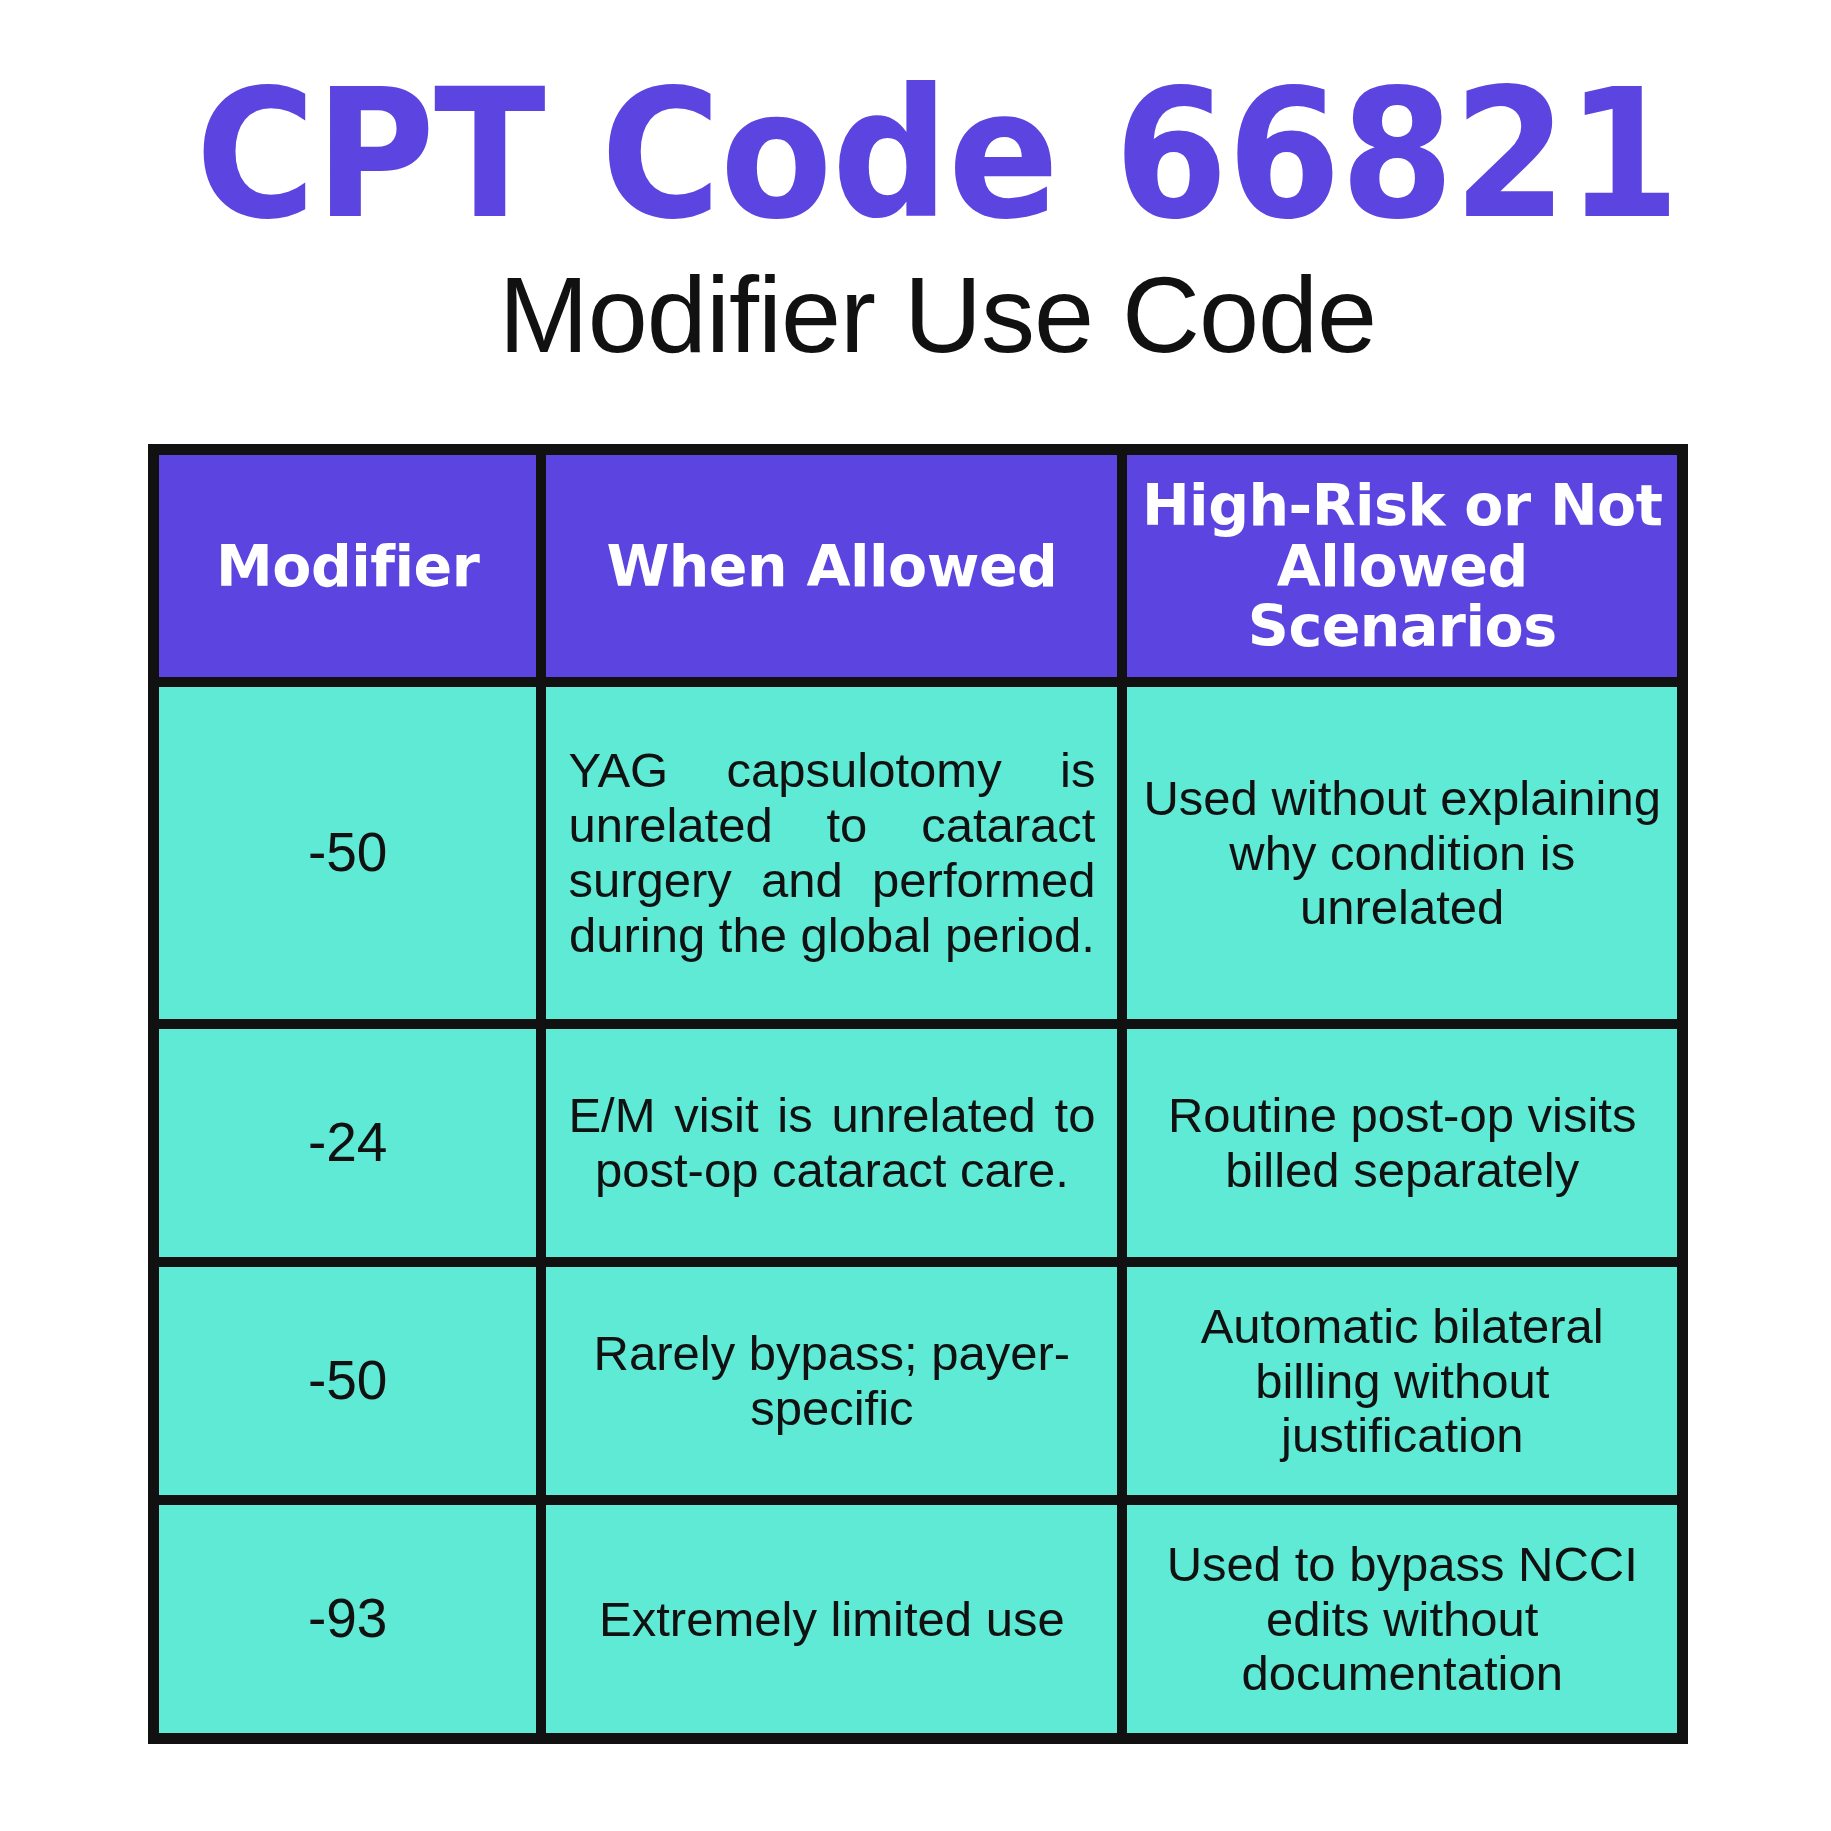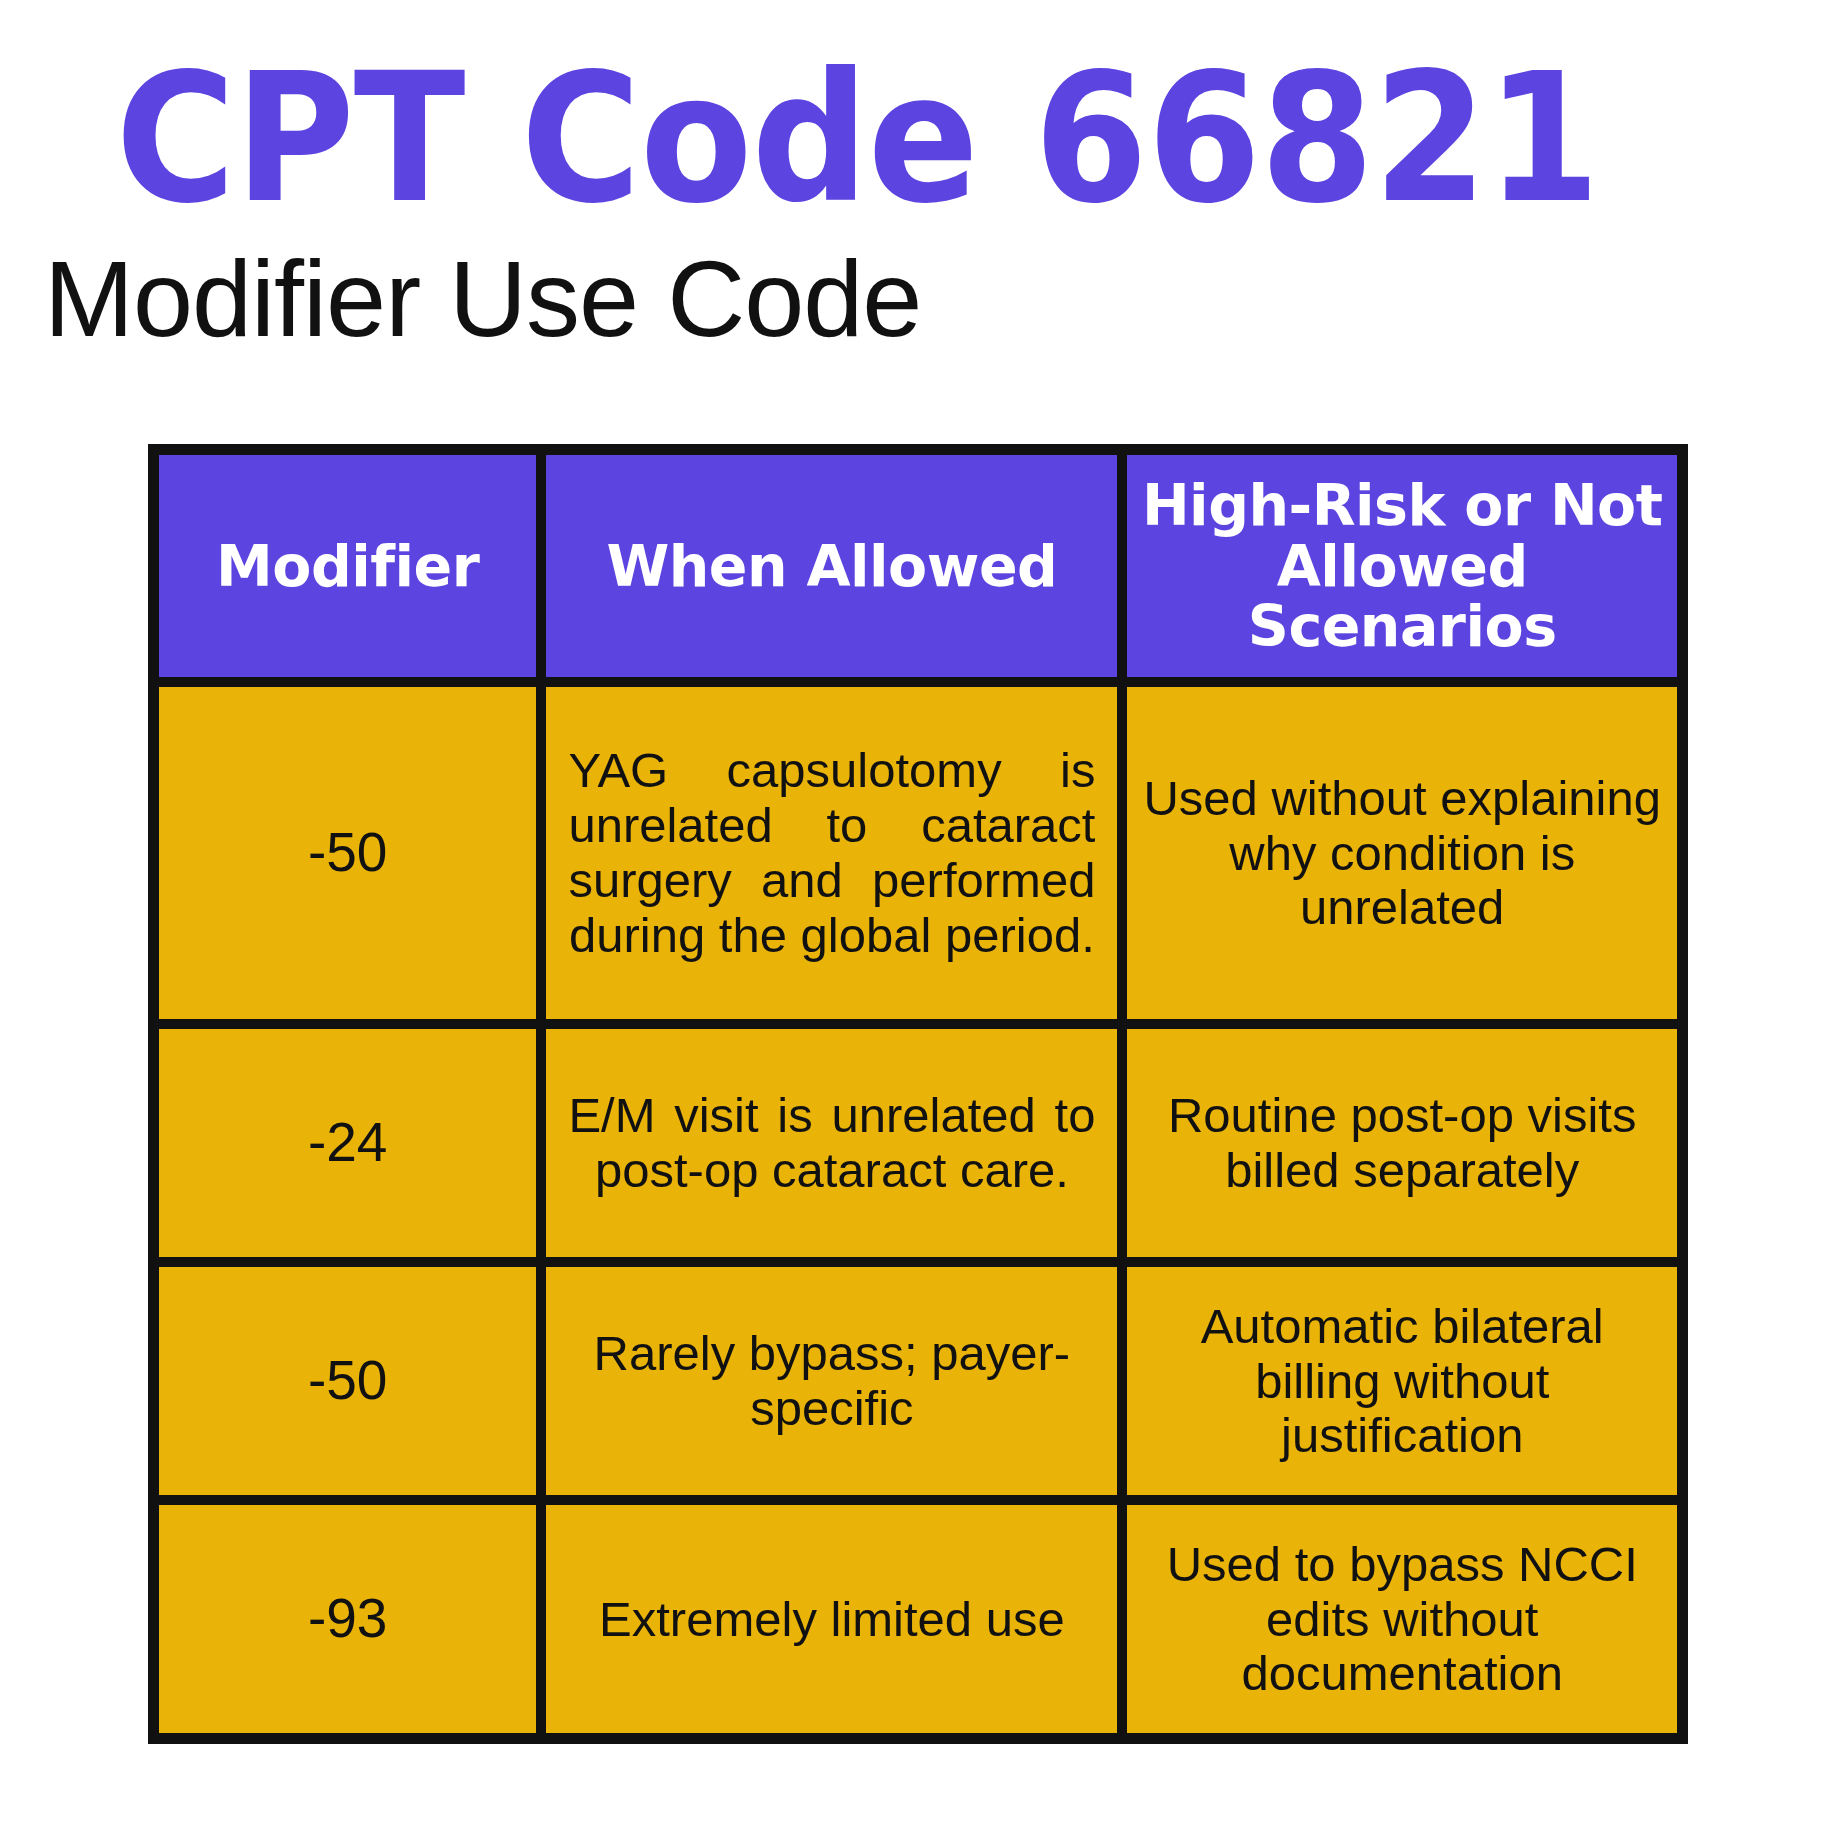--- a/index.html
+++ b/index.html
@@ -15,21 +15,22 @@
     overflow: hidden;
   }
   .page {
     width: 1831px;
     height: 1831px;
     box-sizing: border-box;
     padding: 0;
     position: relative;
   }
   .title-block {
-    padding-top: 50px;
+    text-align: center;
+    padding-top: 66px;
     margin-left: 44px;
   }
   .main-title {
     font-family: "DejaVu Sans", sans-serif;
     font-weight: bold;
     font-size: 178px;
     line-height: 1.0;
     letter-spacing: -1px;
     color: #5b44e0;
     margin: 0;
@@ -48,21 +49,21 @@
     position: absolute;
     left: 148px;
     top: 444px;
     width: 1540px;
   }
   table.guide {
     width: 100%;
     border-collapse: separate;
     border-spacing: 0;
     border: 6px solid #111111;
-    background: #eab308;
+    background: #5eead4;
     table-layout: fixed;
   }
   table.guide th, table.guide td {
     border: 5px solid #111111;
     vertical-align: middle;
     text-align: center;
   }
   thead th {
     background: #5b44e0;
     color: #ffffff;

